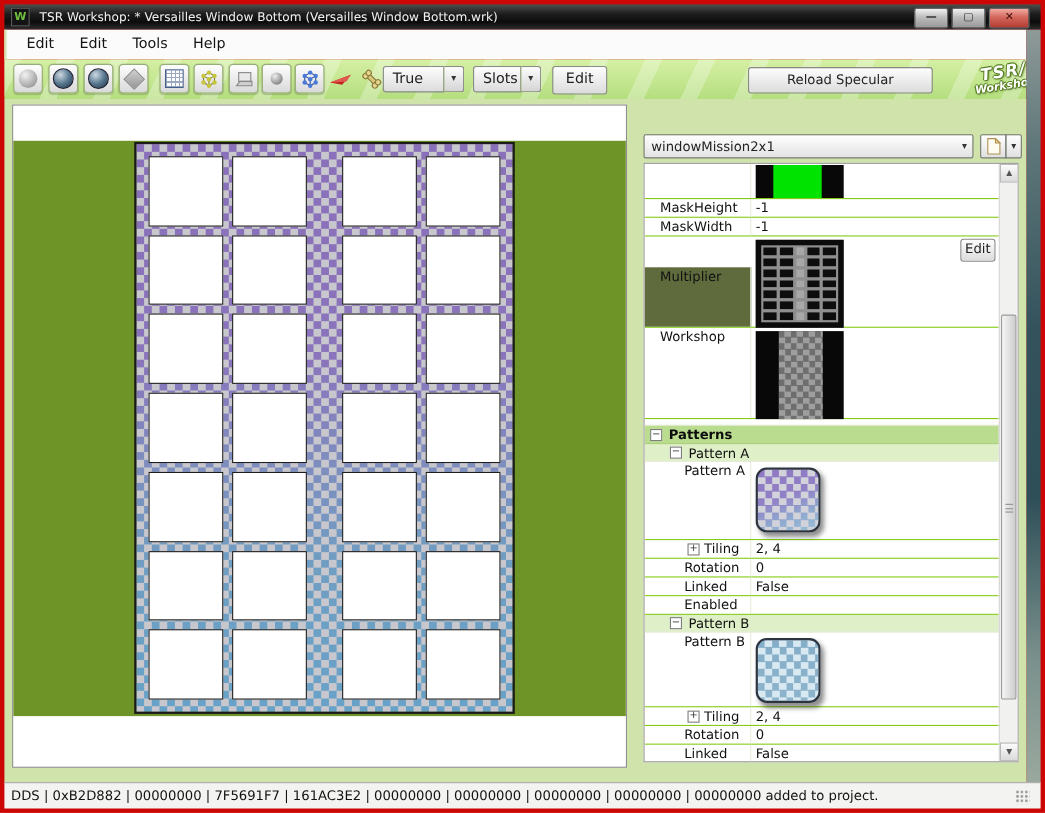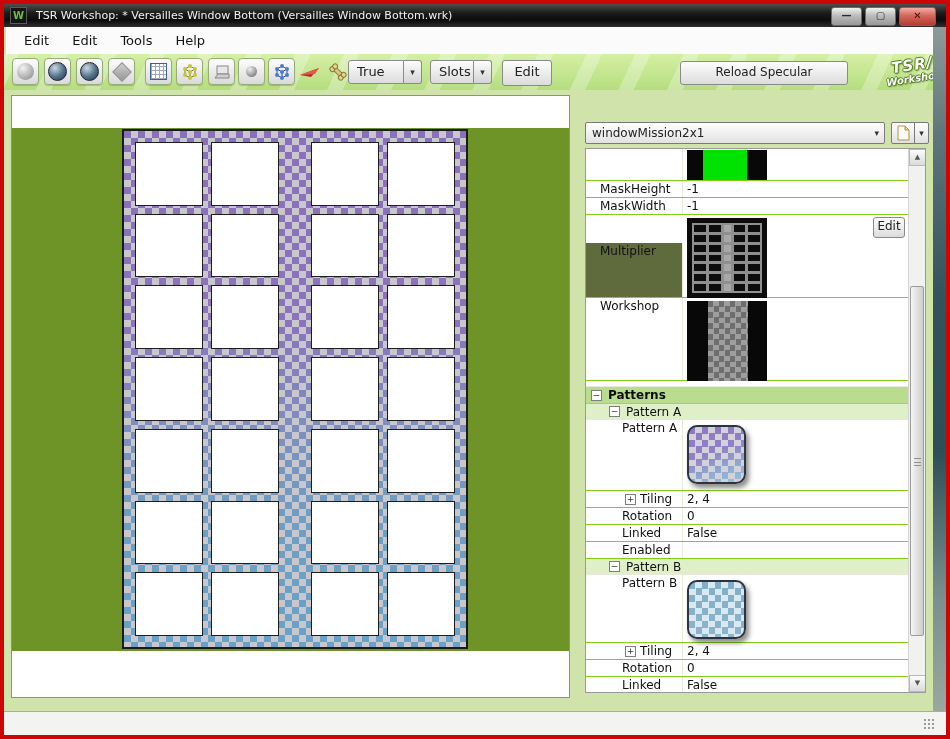--- a/index.html
+++ b/index.html
@@ -411,16 +411,17 @@
         <div class="sb-thumb">
             <div class="sb-grip"></div>
           </div>
         <div class="sb-btn sb-down">▼</div>
       </div>
     </div>
 
   </div>
 
   <div class="statusbar">
+    <span>DDS | 0xB2D882 | 00000000 | 7F5691F7 | 161AC3E2 | 00000000 | 00000000 | 00000000 | 00000000 | 00000000 added to project.</span>
     <div class="resize-grip"></div>
   </div>
 
 </div>
 
 </body></html>

